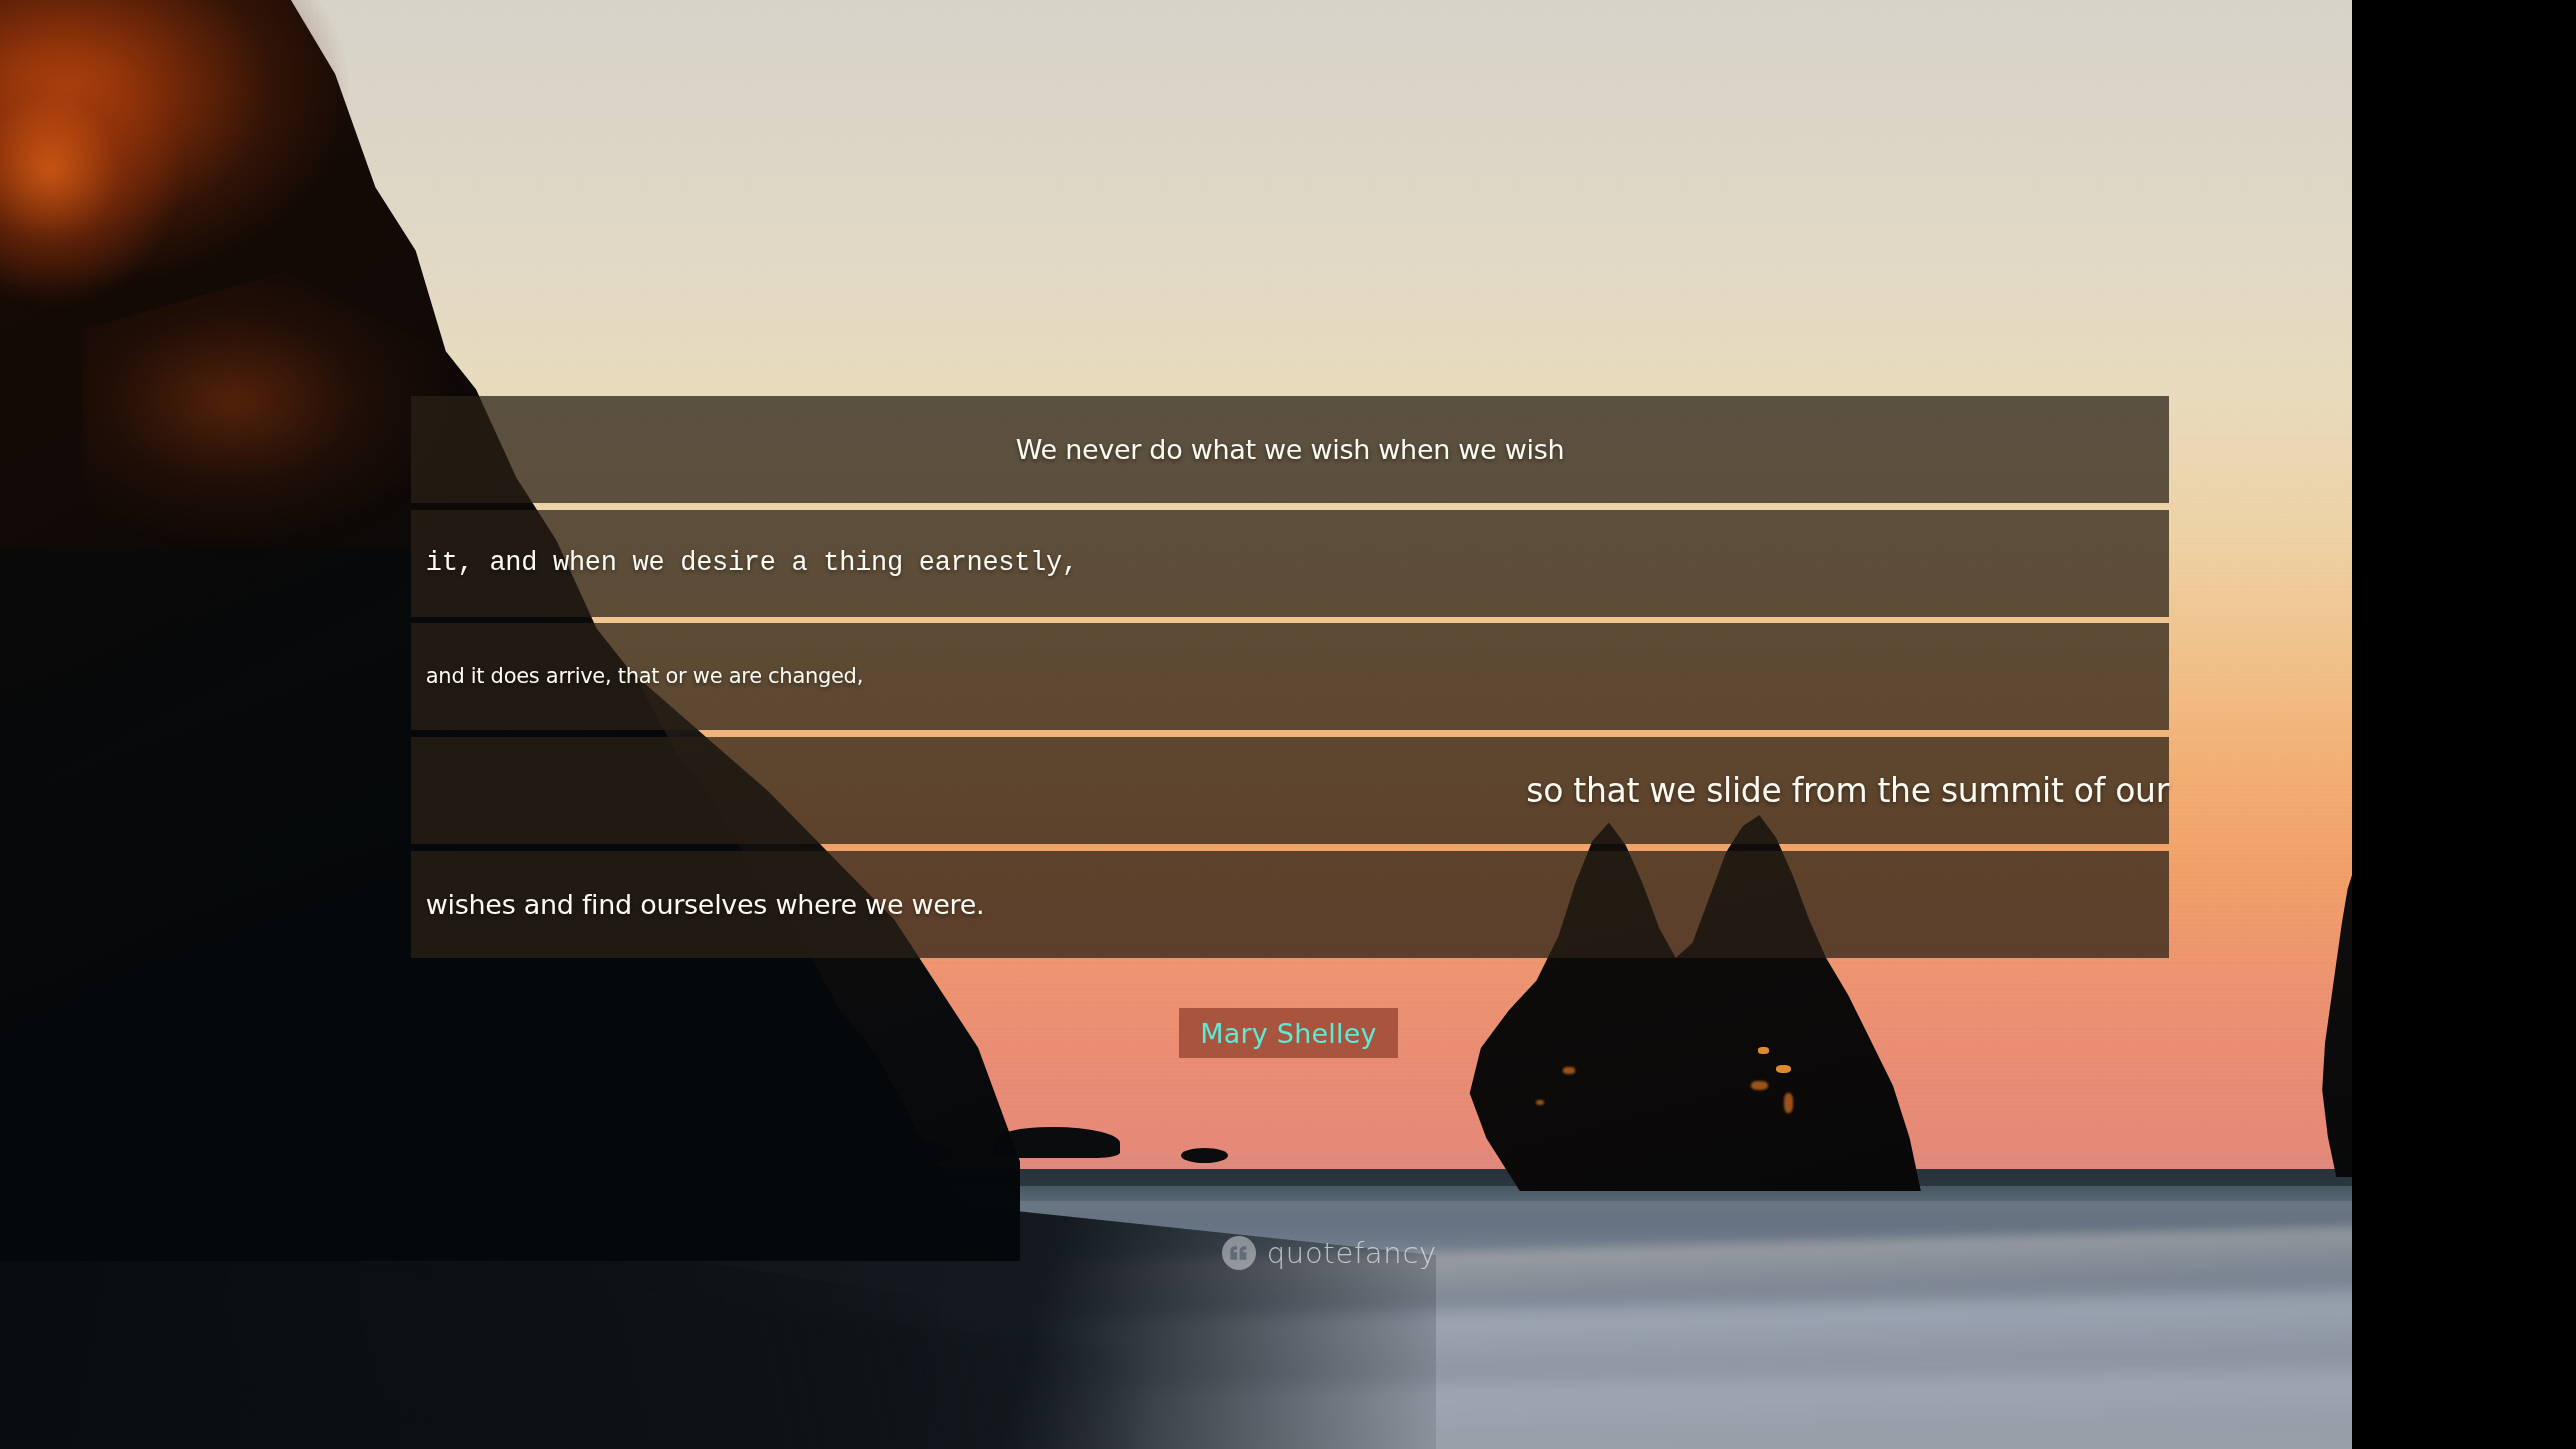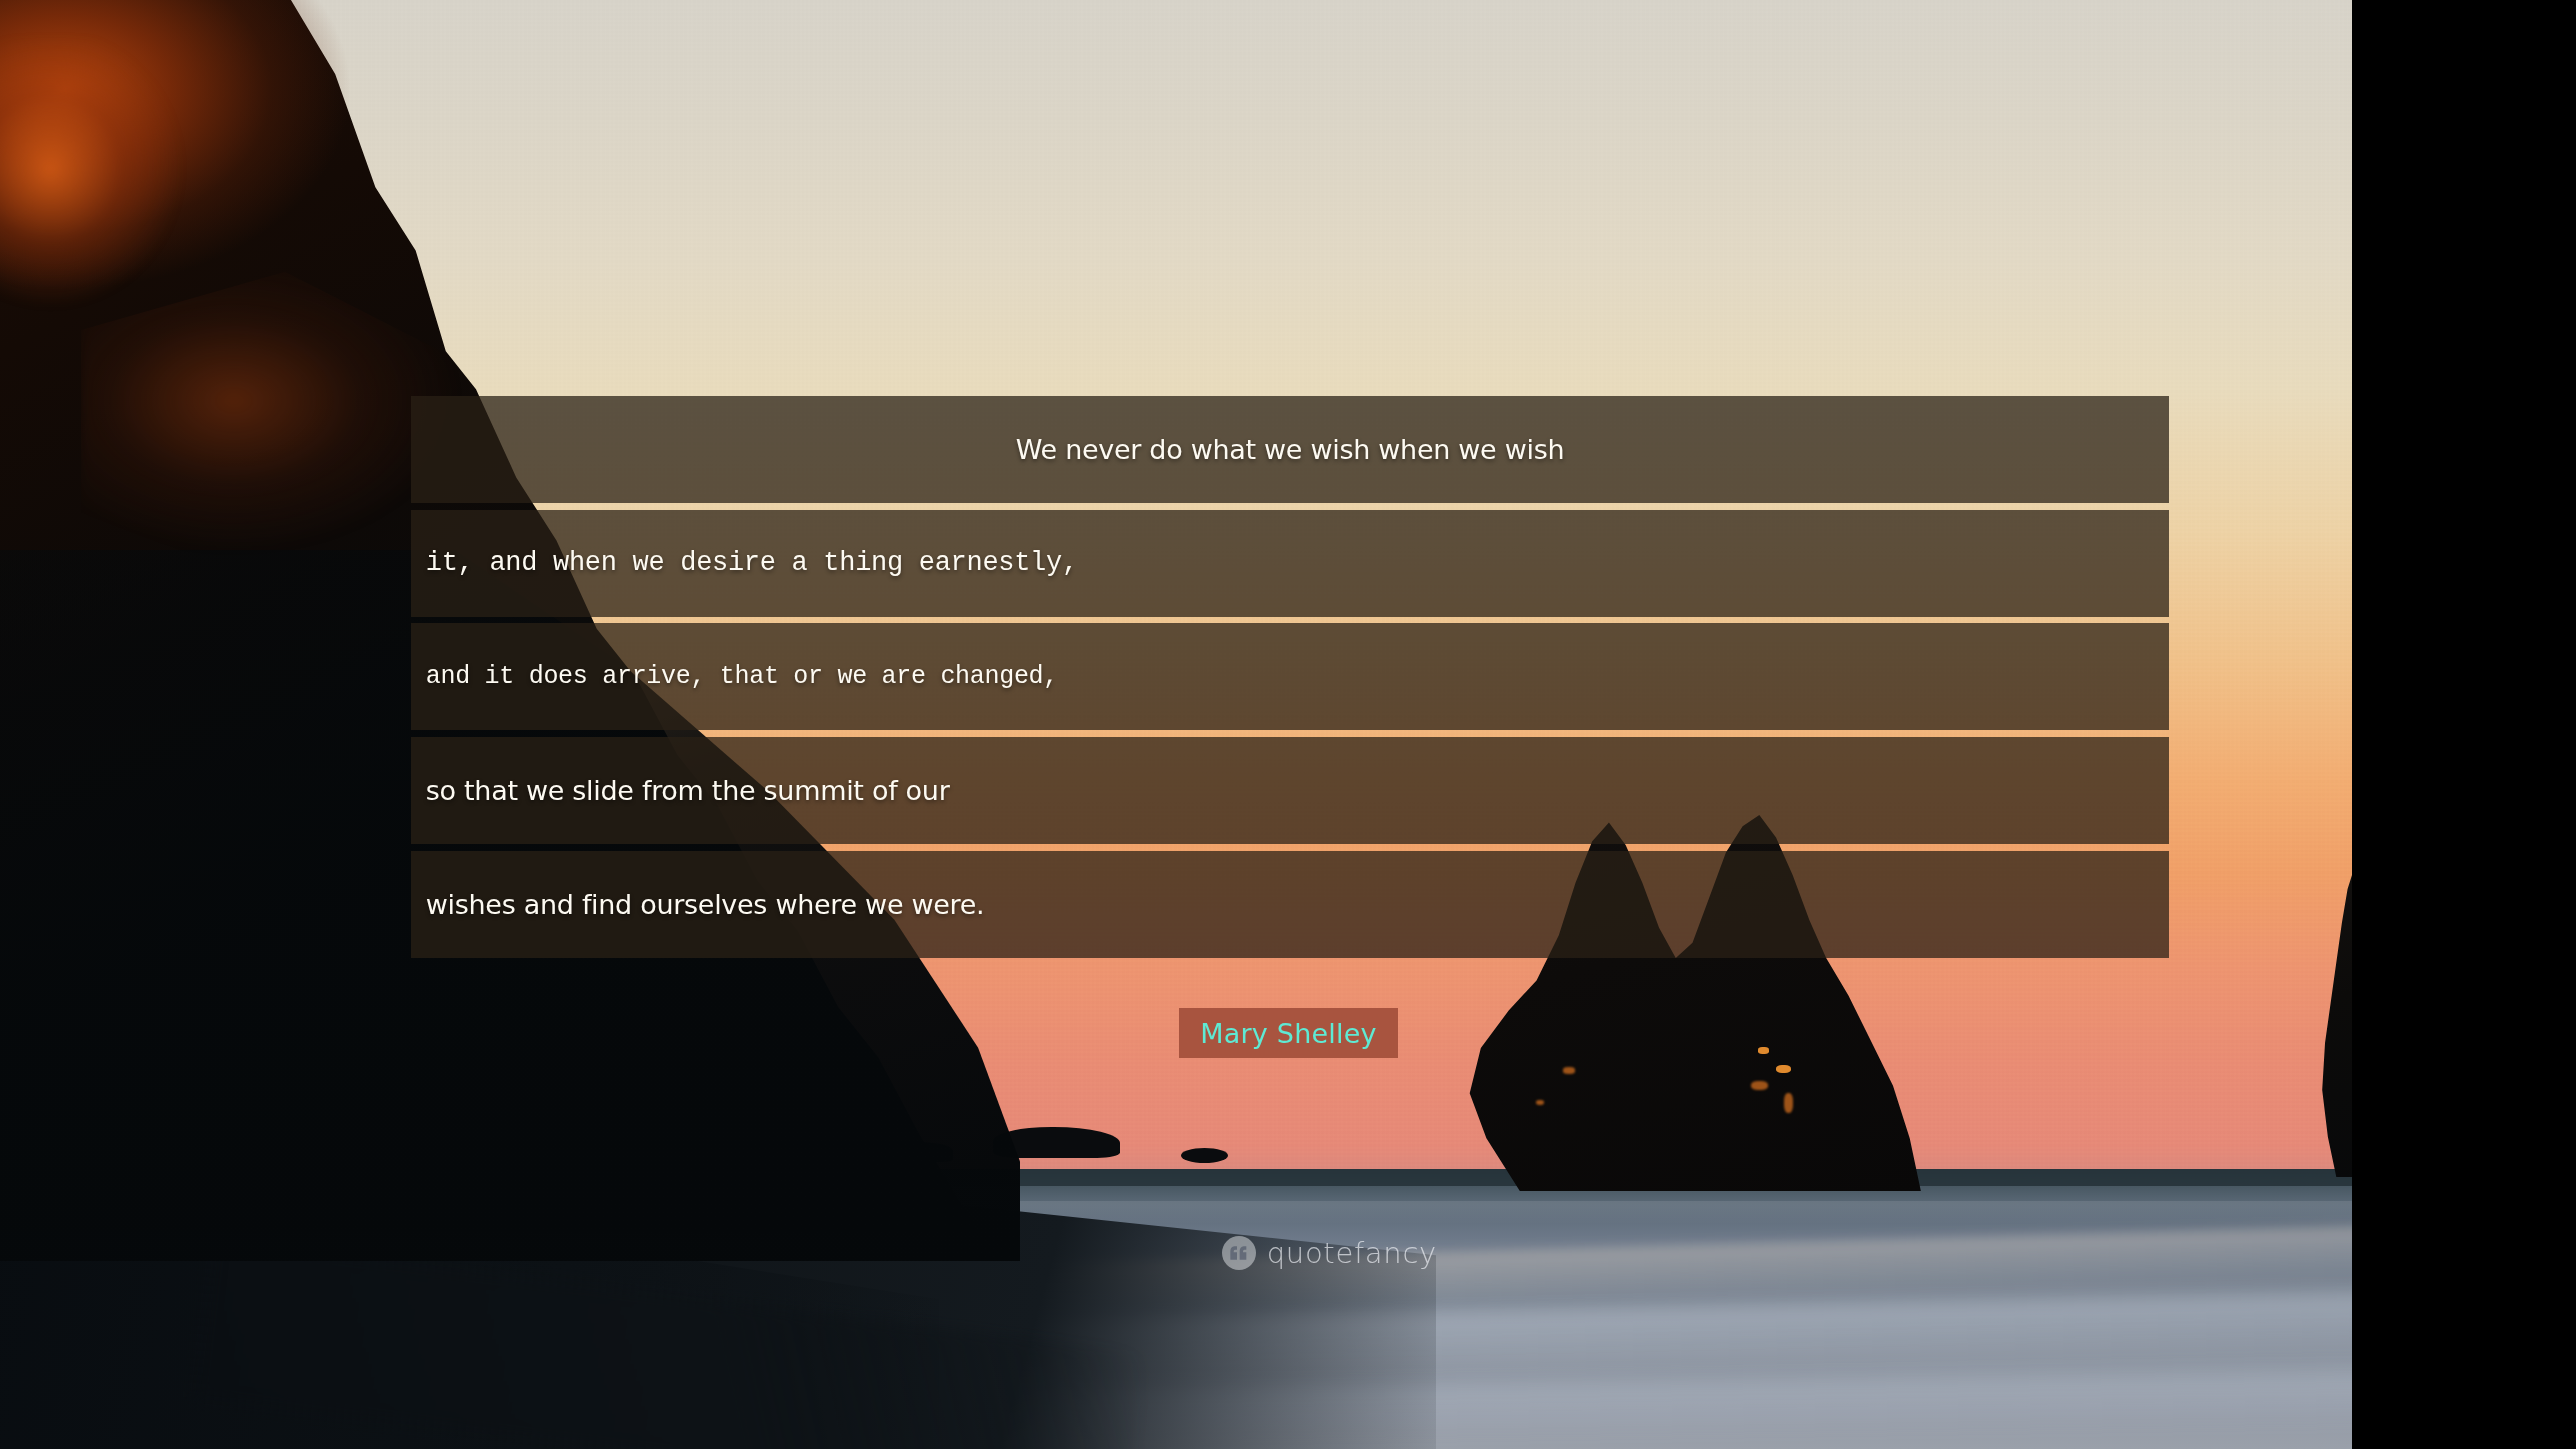--- a/index.html
+++ b/index.html
@@ -189,24 +189,24 @@
   <div class="cliff-shadow"></div>
 
   <div class="quote-wrap">
     <div class="qline c">
         <span style="font-size: 27px;">We never do what we wish when we wish</span>
       </div>
     <div class="qline">
         <span style="font-size: 27px; font-family: Liberation Mono, monospace;">it, and when we desire a thing earnestly,</span>
       </div>
     <div class="qline">
-        <span style="font-size: 25px; font-family: Liberation Mono, monospace;">and it does arrive, that or we are changed,</span>
-      </div>
-    <div class="qline">
-        <span style="font-size: 27px;">so that we slide from the summit of our</span>
+        <span style="font-size: 21px;">and it does arrive, that or we are changed,</span>
+      </div>
+    <div class="qline">
+        <span style="font-size: 33px; text-align: right;">so that we slide from the summit of our</span>
       </div>
     <div class="qline">
         <span style="font-size: 27px;">wishes and find ourselves where we were.</span>
       </div>
   </div>
 
   <div class="author">
     <span>Mary Shelley</span>
   </div>
 

